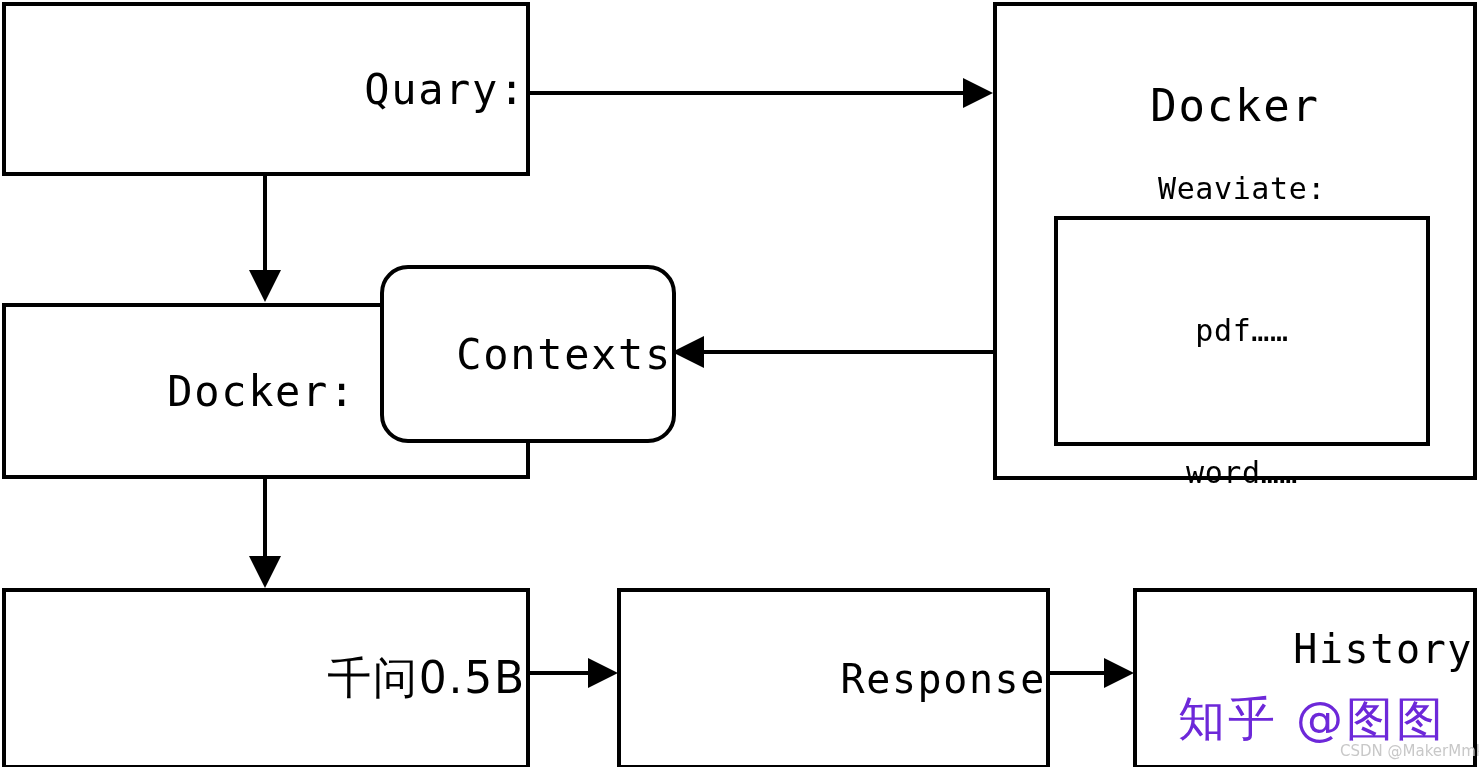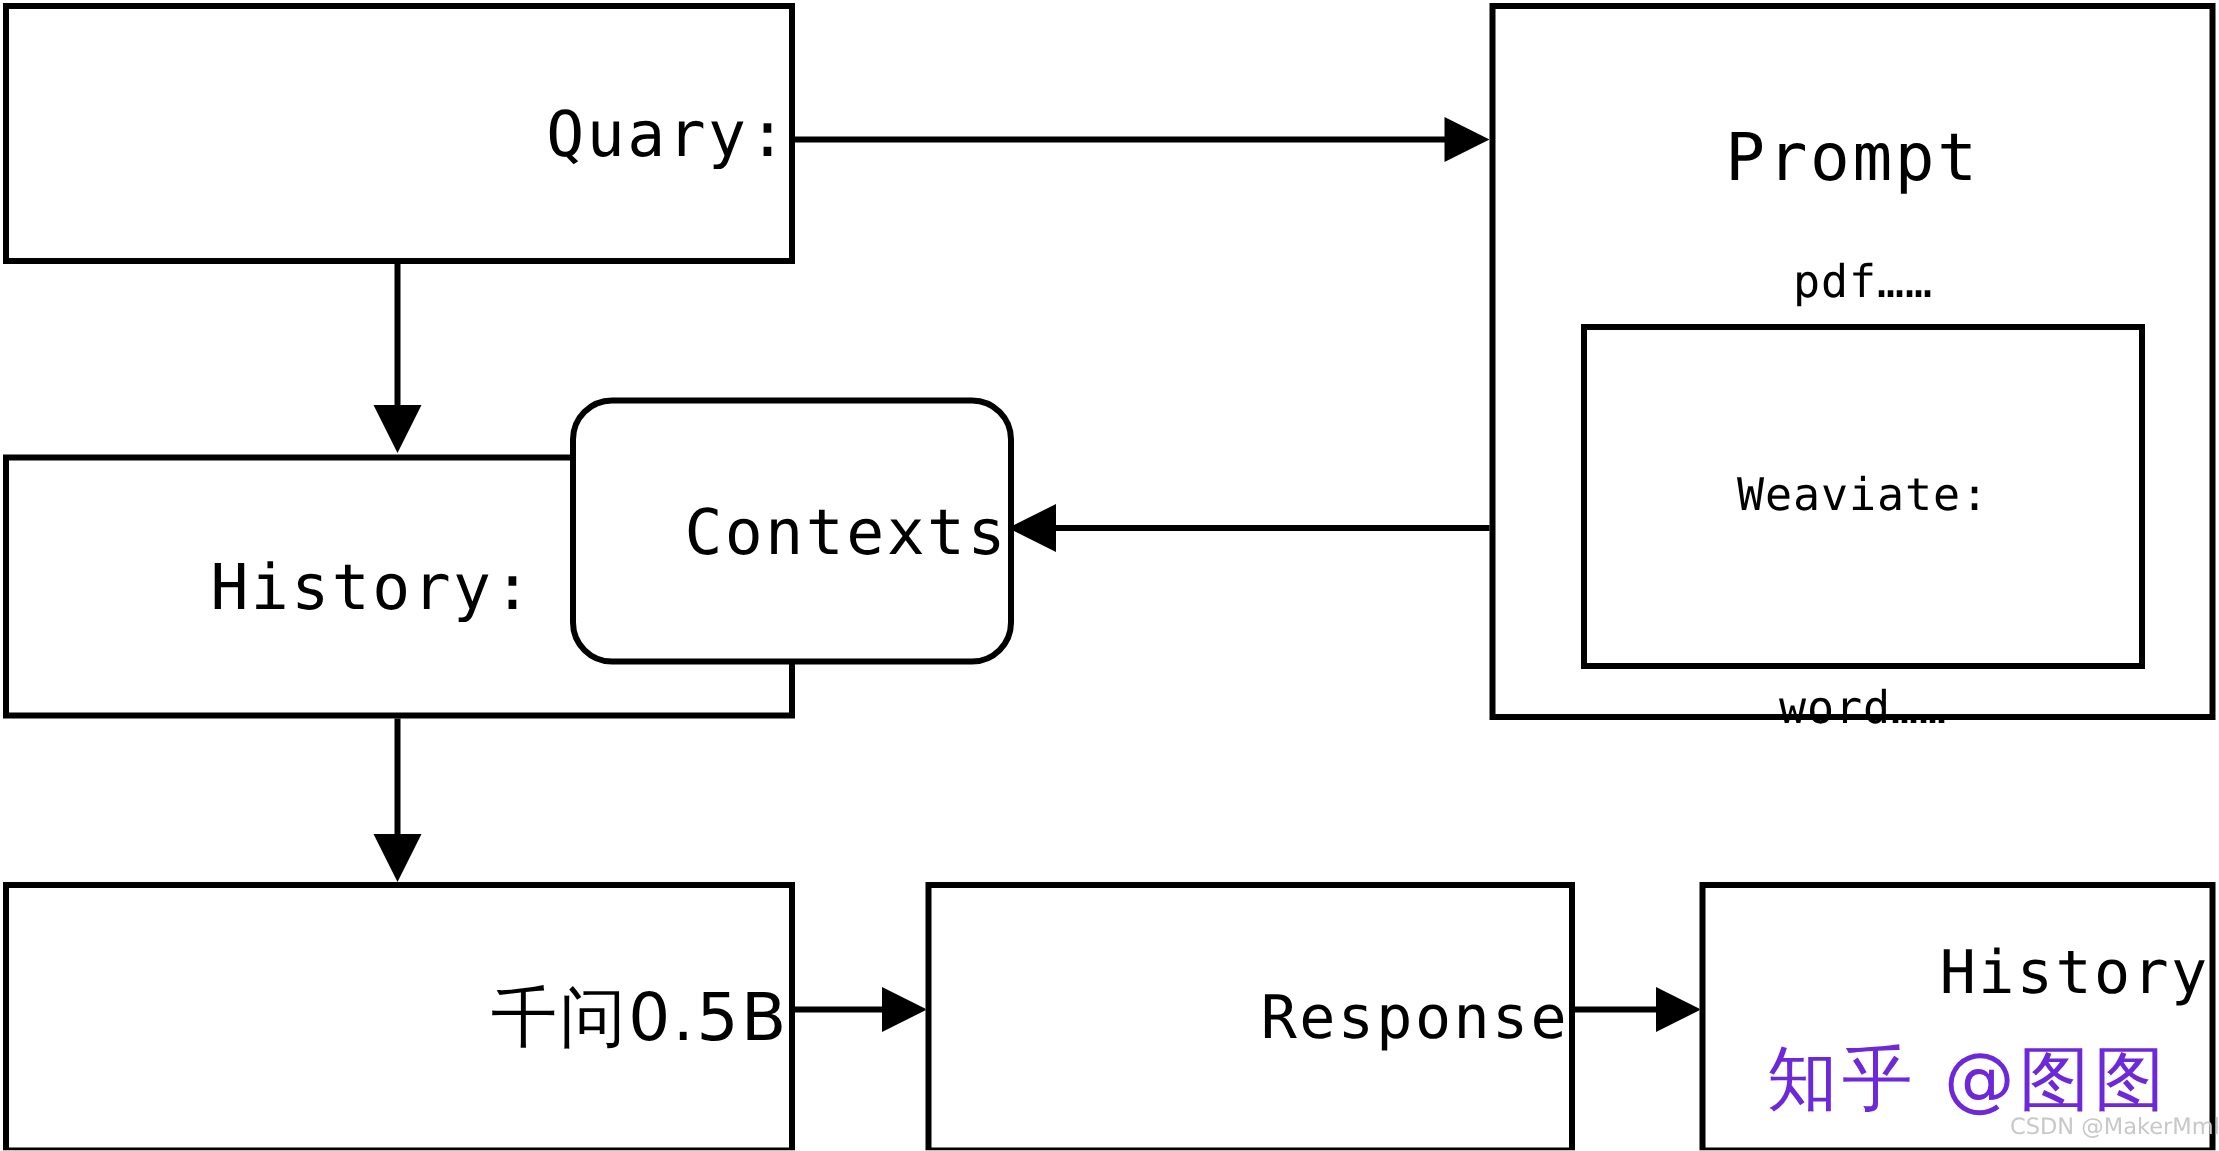--- a/index.html
+++ b/index.html
@@ -140,33 +140,33 @@
   <div class="arrow-right" style="left:588px; top:658px;"></div>
 
   <div class="line-h" style="left:1048px; top:671px; width:58px;"></div>
   <div class="arrow-right" style="left:1104px; top:658px;"></div>
 
   <div class="box" id="box-quary">
     <span class="box-label label-quary">Quary:</span>
   </div>
 
   <div class="box" id="box-docker">
-    <span class="box-label label-docker">Prompt</span>
+    <span class="box-label label-docker">Docker</span>
 
     <div id="box-weaviate">
       <div class="weaviate-text">
+        <div>Weaviate:</div>
         <div>pdf……</div>
-        <div>Weaviate:</div>
         <div>word……</div>
       </div>
     </div>
   </div>
 
   <div class="box" id="box-prompt">
-    <span class="box-label label-prompt" style="margin-right:170px;">History:</span>
+    <span class="box-label label-prompt" style="margin-right:170px;">Docker:</span>
   </div>
 
   <div class="box" id="box-contexts">
     <span class="box-label label-contexts">Contexts</span>
   </div>
 
   <div class="box" id="box-qwen">
     <span class="box-label label-qwen">千问0.5B</span>
   </div>
 

